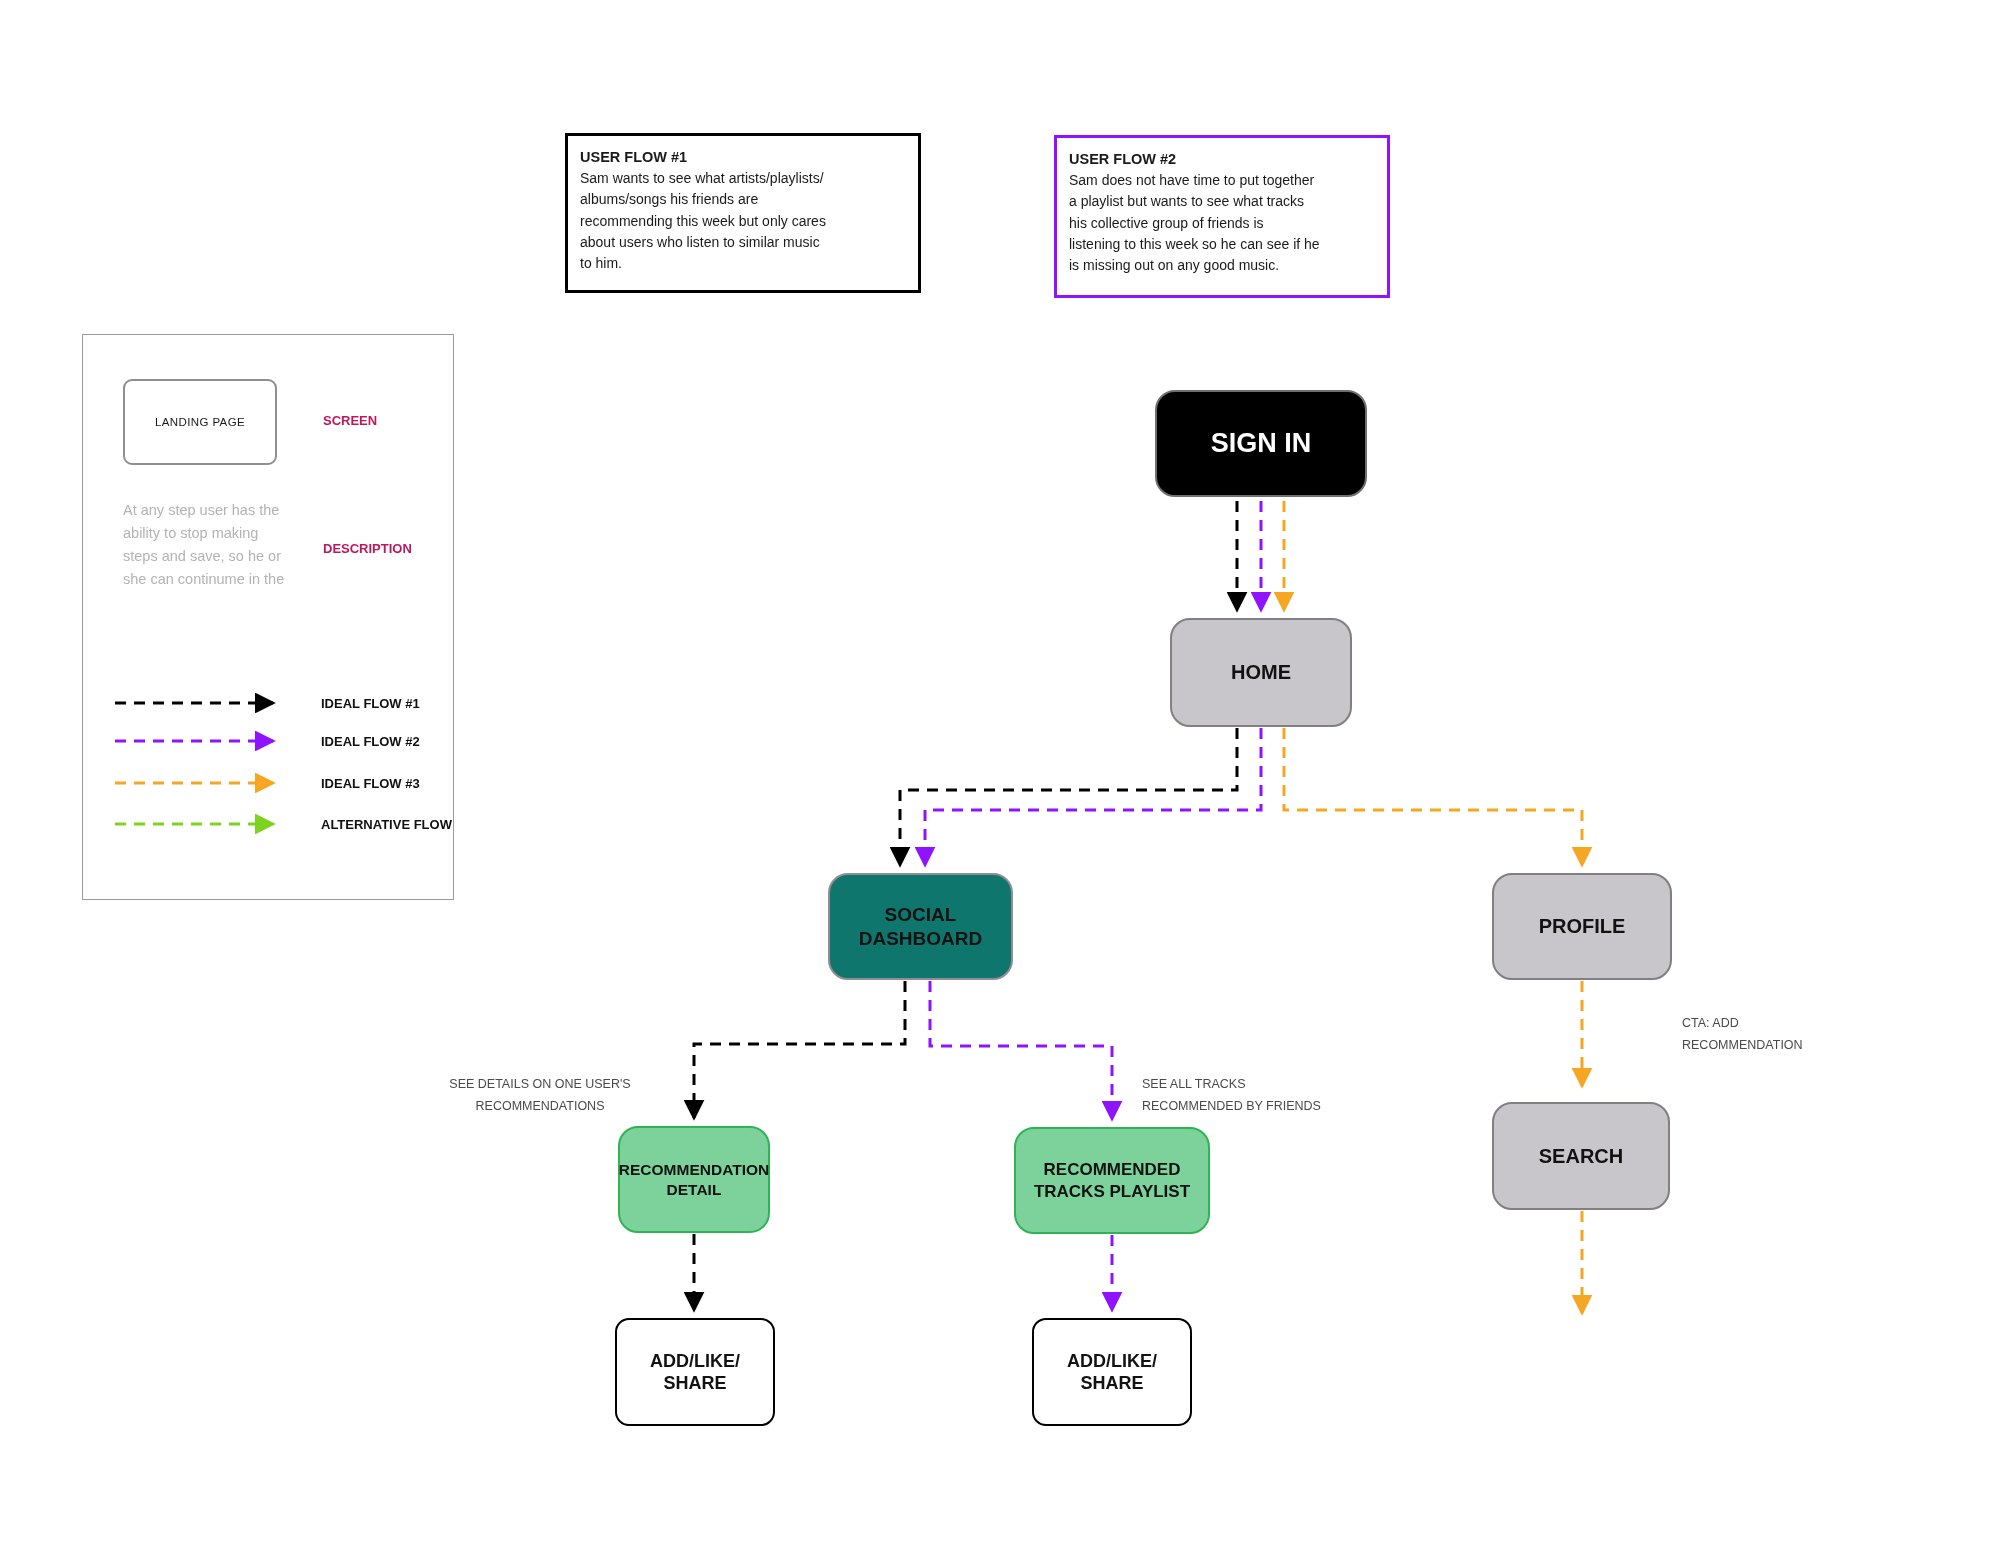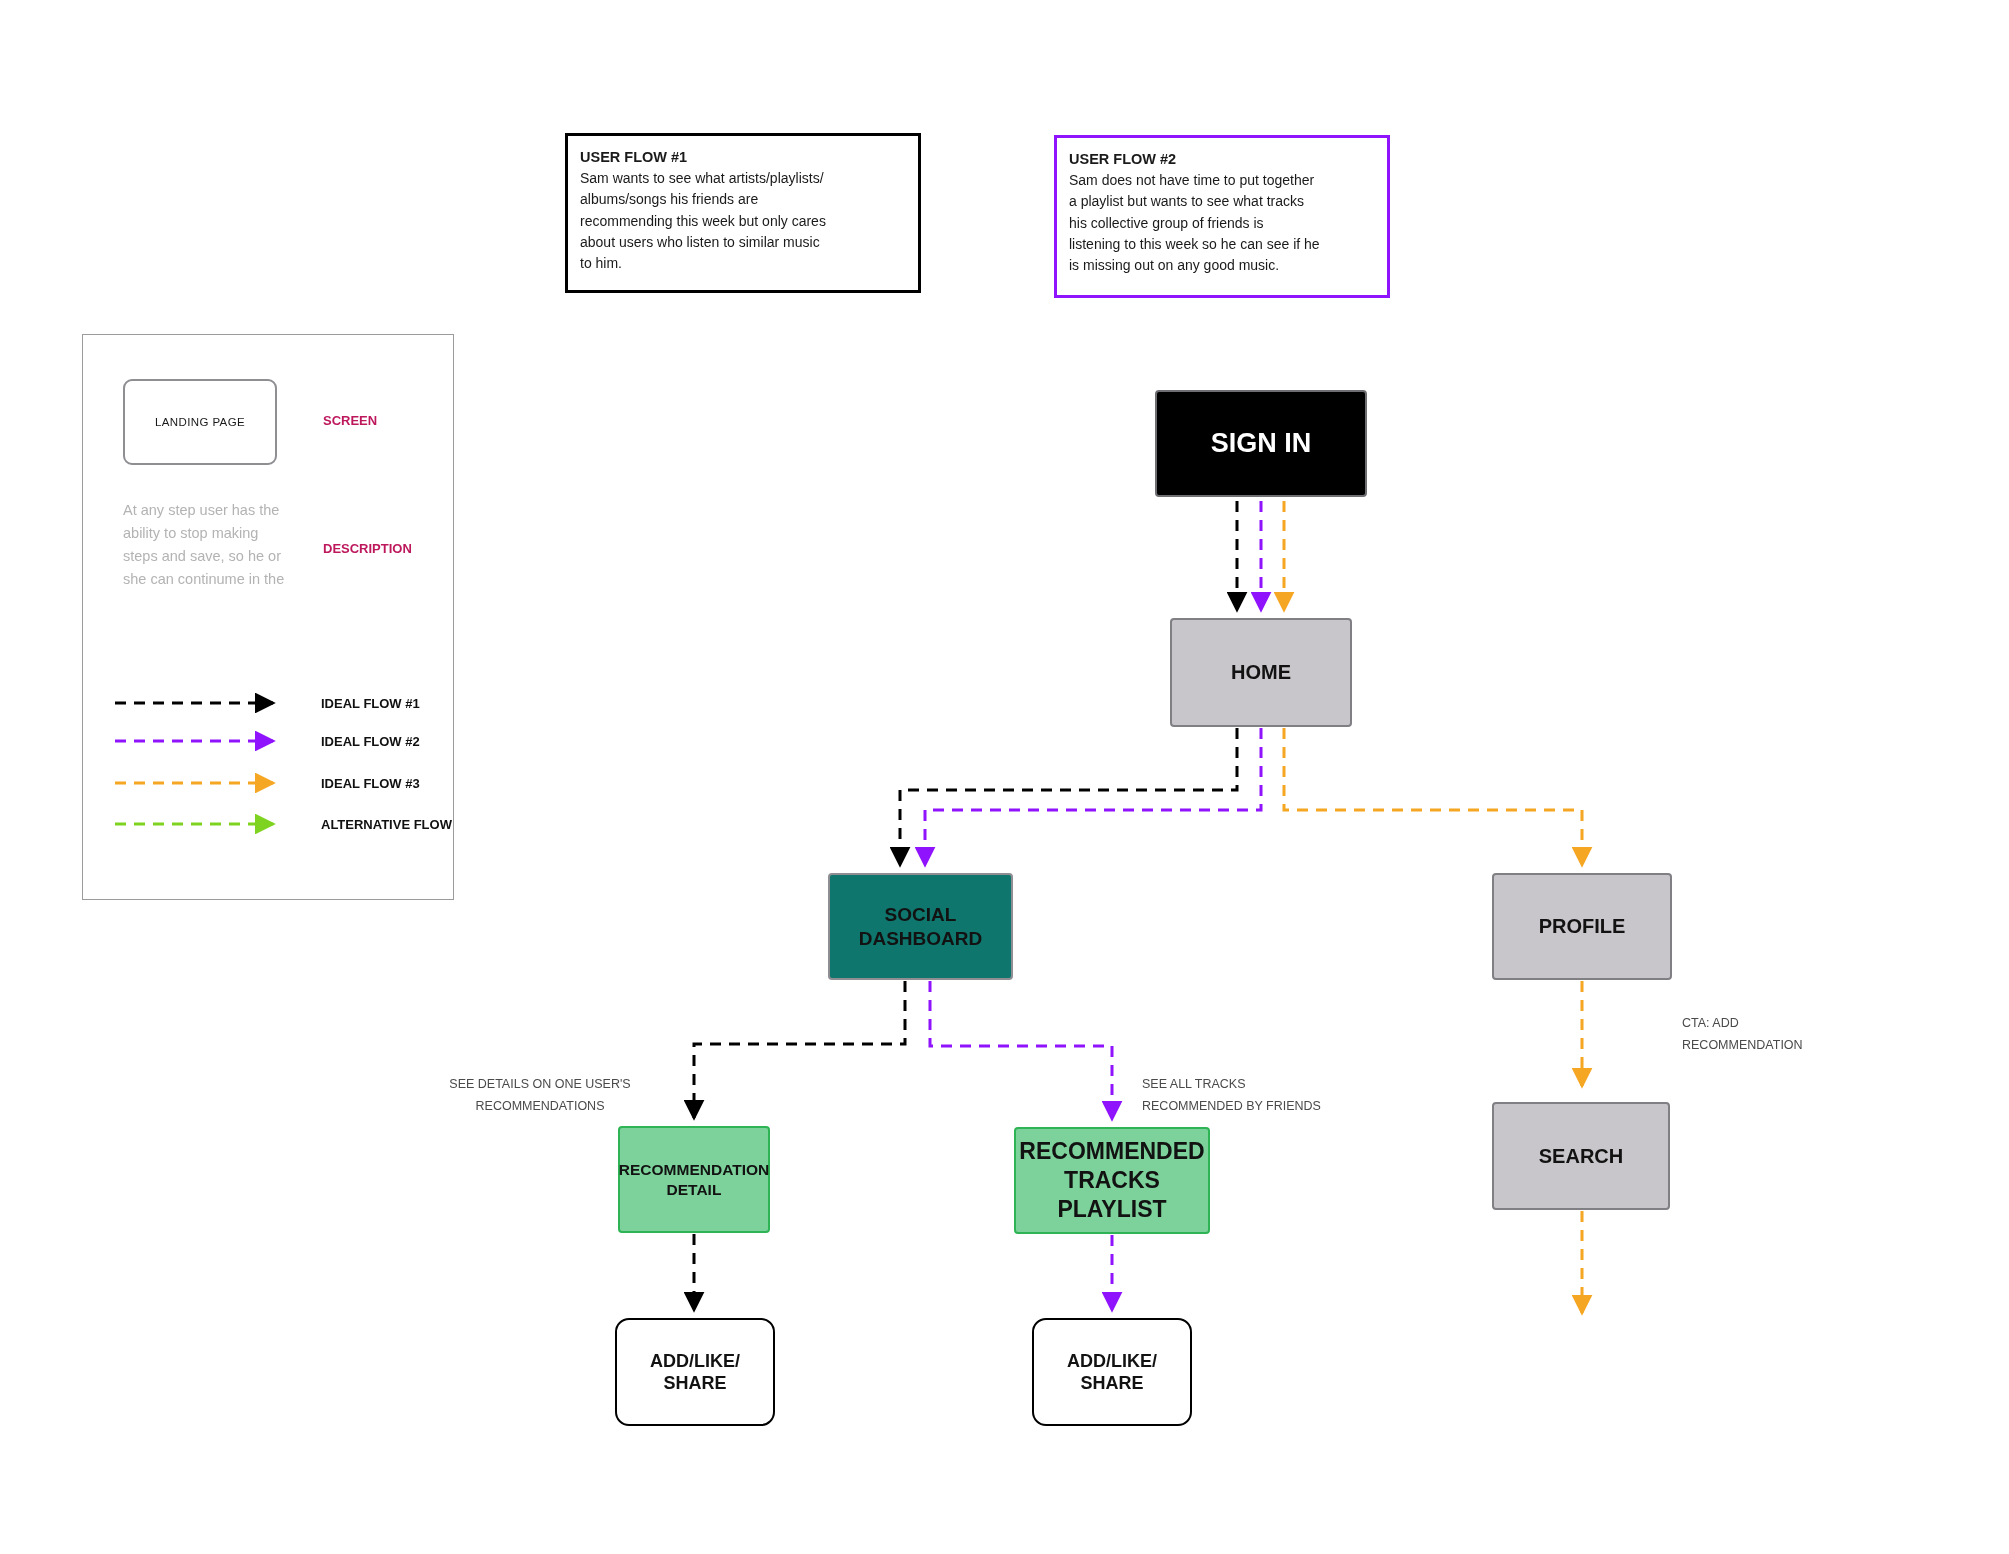--- a/index.html
+++ b/index.html
@@ -17,21 +17,21 @@
   .chip{position:absolute;left:40px;top:44px;width:150px;height:82px;border:2px solid #8e8e93;
         border-radius:9px;display:flex;align-items:center;justify-content:center;
         font-size:11.5px;letter-spacing:.4px;color:#1a1a1a;}
   .legend-cap{position:absolute;font-weight:bold;font-size:13px;color:#be185d;white-space:nowrap;}
   .legend-desc{position:absolute;left:40px;top:164px;width:185px;max-height:96px;overflow:hidden;
                font-size:14.5px;line-height:23px;}
   .flow-row{position:absolute;left:28px;height:20px;display:flex;align-items:center;}
   .flow-row svg{display:block;}
   .flow-label{font-weight:bold;font-size:13px;color:#111;margin-left:15px;white-space:nowrap;}
   
-  .node{position:absolute;box-sizing:border-box;border-radius:4px;display:flex;align-items:center;
+  .node{position:absolute;box-sizing:border-box;border-radius:20px;display:flex;align-items:center;
         justify-content:center;text-align:center;font-weight:bold;color:#121212;line-height:1.25;}
   
   .ann{position:absolute;font-size:12.5px;line-height:22px;}
   #svg-flows{position:absolute;left:0;top:0;}
 </style>
 </head>
 <body>
 
 <div id="canvas">
 
@@ -146,21 +146,21 @@
 
   <div class="node" style="left: 1492px; top: 873px; width: 180px; height: 107px; border: 2px solid rgb(127, 127, 132); font-size: 20px; background: rgb(201, 198, 203);">
     <span class="pre">PROFILE</span>
   </div>
 
   <div class="node" style="left: 618px; top: 1126px; width: 152px; height: 107px; border: 2px solid rgb(46, 180, 84); font-size: 15.5px; background: rgb(124, 210, 154);">
     <span class="pre">RECOMMENDATION
 DETAIL</span>
   </div>
 
-  <div class="node" style="left: 1014px; top: 1127px; width: 196px; height: 107px; border: 2px solid rgb(46, 180, 84); font-size: 23px; background: rgb(124, 210, 154);">
+  <div class="node" style="left: 1014px; top: 1127px; width: 196px; height: 107px; border: 2px solid rgb(46, 180, 84); font-size: 17px; background: rgb(124, 210, 154);">
     <span class="pre">RECOMMENDED
 TRACKS PLAYLIST</span>
   </div>
 
   <div class="node" style="left: 1492px; top: 1102px; width: 178px; height: 108px; border: 2px solid rgb(127, 127, 132); font-size: 20px; background: rgb(201, 198, 203);">
     <span class="pre">SEARCH</span>
   </div>
 
   <div class="node" style="left: 615px; top: 1318px; width: 160px; height: 108px; border: 2px solid rgb(0, 0, 0); font-size: 18px; border-radius: 14px; background: rgb(255, 255, 255);">
     <span class="pre">ADD/LIKE/

